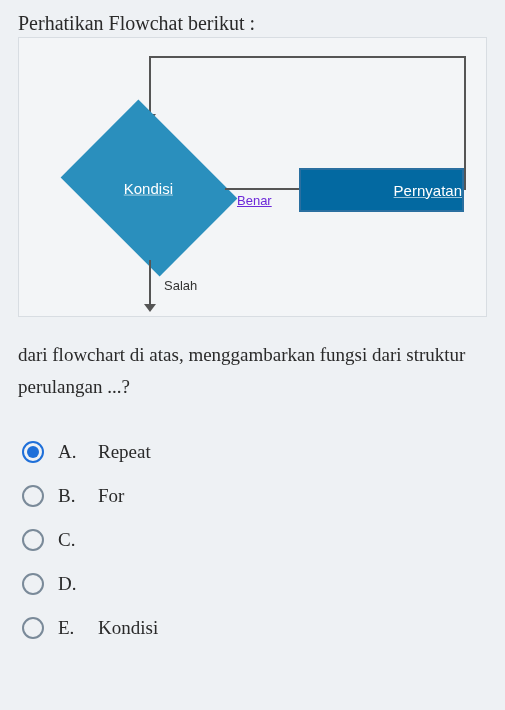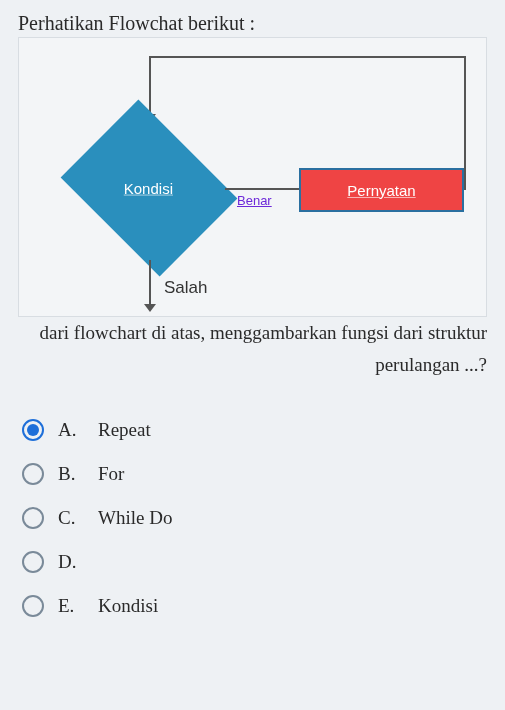--- a/index.html
+++ b/index.html
@@ -45,58 +45,58 @@
     font-size: 15px;
     text-decoration: underline;
     text-decoration-color: rgba(255,255,255,.6);
   }
   .rect {
     position: absolute;
     left: 280px;
     top: 130px;
     width: 165px;
     height: 44px;
-    background: #ef4444;
+    background: #0369a1;
     border: 2px solid #2a6fa0;
     display: flex;
     align-items: center;
-    justify-content: center;
+    justify-content: flex-end;
     color: #fff;
     font-family: Arial, sans-serif;
     font-size: 15px;
     text-decoration: underline;
     text-decoration-color: rgba(255,255,255,.6);
   }
   .label-benar {
     position: absolute;
     left: 218px;
     top: 155px;
     font-family: Arial, sans-serif;
     font-size: 13px;
     text-decoration: underline;
     color: #6d28d9;
   }
   .label-salah {
     position: absolute;
     left: 145px;
     top: 240px;
     font-family: Arial, sans-serif;
-    font-size: 17px;
+    font-size: 13px;
     color: #333;
   }
   
   .line { position:absolute; background:#555; }
   .arrowhead {
     position:absolute;
     width:0;height:0;
   }
   .question {
+    margin-top: 22px;
     font-size: 19px;
     line-height: 1.7;
-    text-align: right;
   }
   .options {
     margin-top: 26px;
   }
   .option {
     display: flex;
     align-items: center;
     gap: 14px;
     padding: 11px 4px;
     font-size: 19px;
@@ -160,21 +160,20 @@
     <span>Repeat</span>
   </div>
   <div class="option">
     <span class="radio"></span>
     <span class="opt-letter">B.</span>
     <span>For</span>
   </div>
   <div class="option">
     <span class="radio"></span>
     <span class="opt-letter">C.</span>
-    <span>While Do</span>
   </div>
   <div class="option">
     <span class="radio"></span>
     <span class="opt-letter">D.</span>
   </div>
   <div class="option">
     <span class="radio"></span>
     <span class="opt-letter">E.</span>
     <span>Kondisi</span>
   </div>

